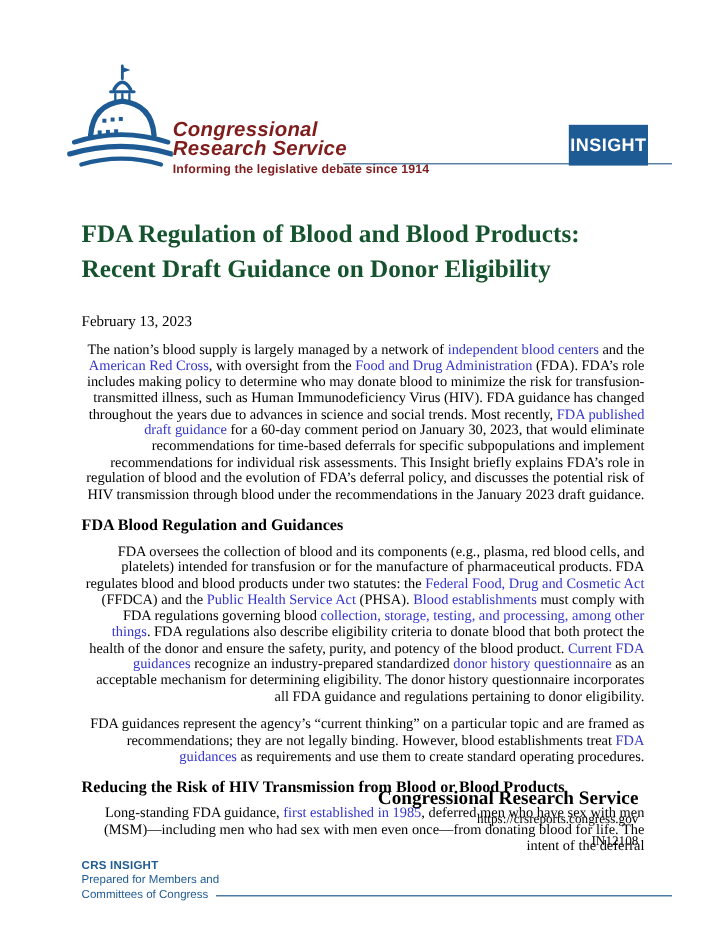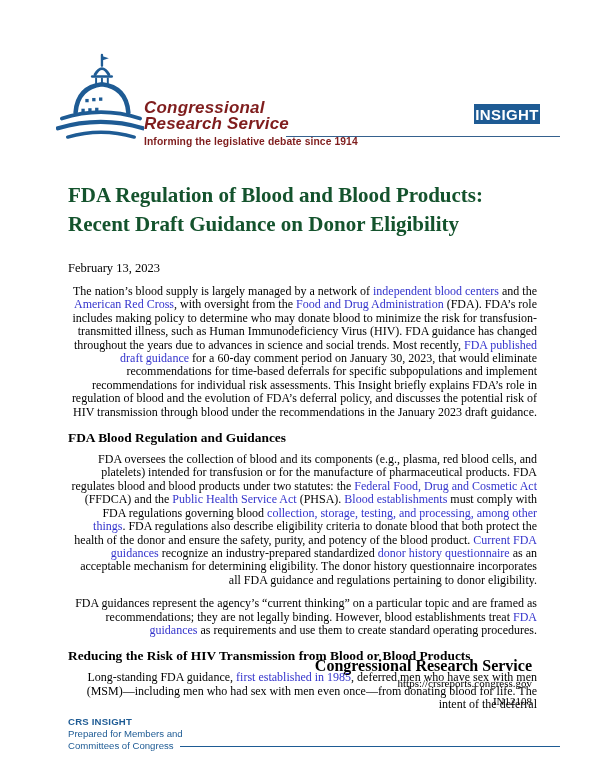--- a/index.html
+++ b/index.html
@@ -24,21 +24,21 @@
     letter-spacing:0.2px;
   }
   .logo-tagline{
     margin-top:5px;font-size:10.3px;font-weight:bold;letter-spacing:0.1px;
   }
   .header-rule{
     position:absolute;left:286px;top:136px;width:274px;height:0;
     border-top:1.6px solid #35618e;
   }
   .insight-badge{
-    position:absolute;left:474px;top:104px;width:66px;height:20px;
+    position:absolute;left:474px;top:104px;width:66px;height:34px;
     background:#1e5b94;color:#ffffff;
     font-family:"Liberation Sans", sans-serif;
     font-weight:bold;font-size:15px;letter-spacing:0.4px;
     display:flex;align-items:center;justify-content:center;
   }
   
   .doc{position:absolute;left:68px;top:181px;width:469px;}
   .doc h1{
     margin:0 0 22px 0;
     font-size:21px;line-height:29px;font-weight:bold;color:#14532d;

